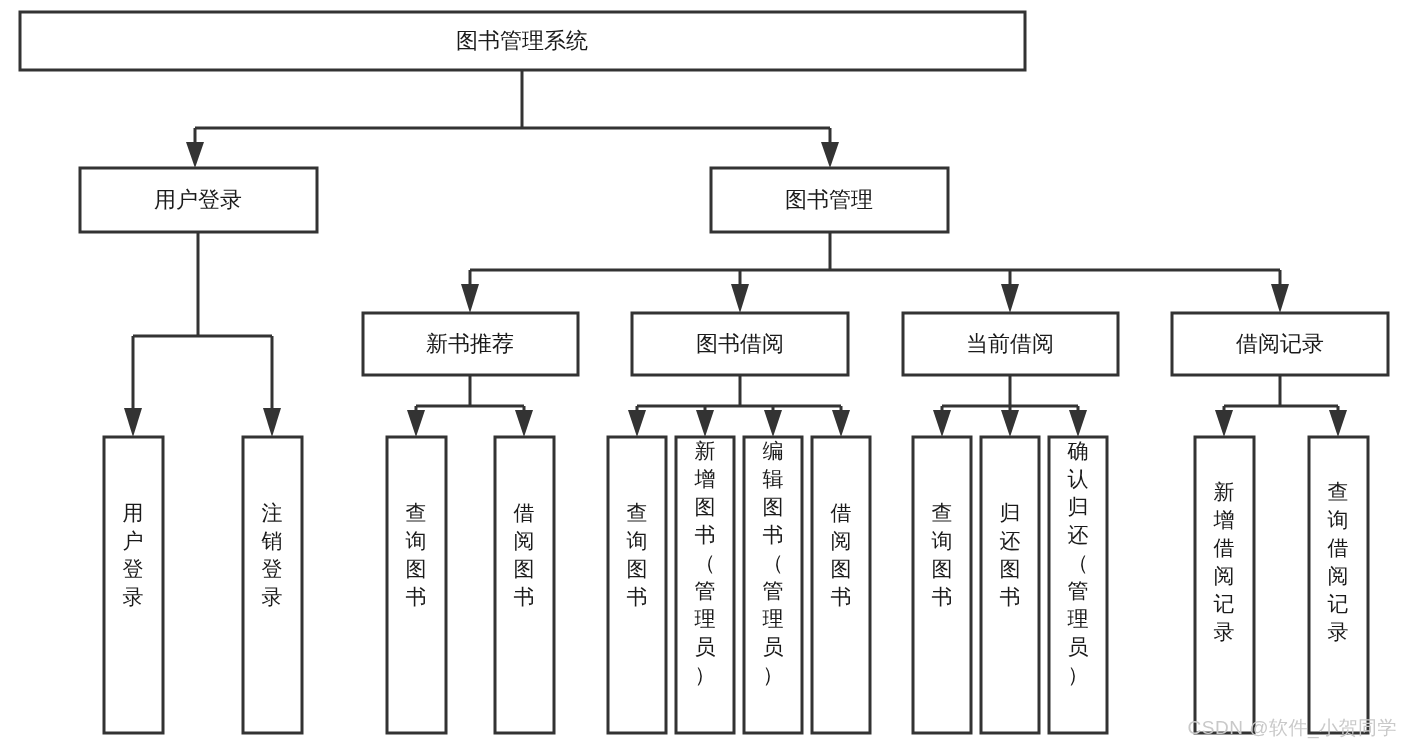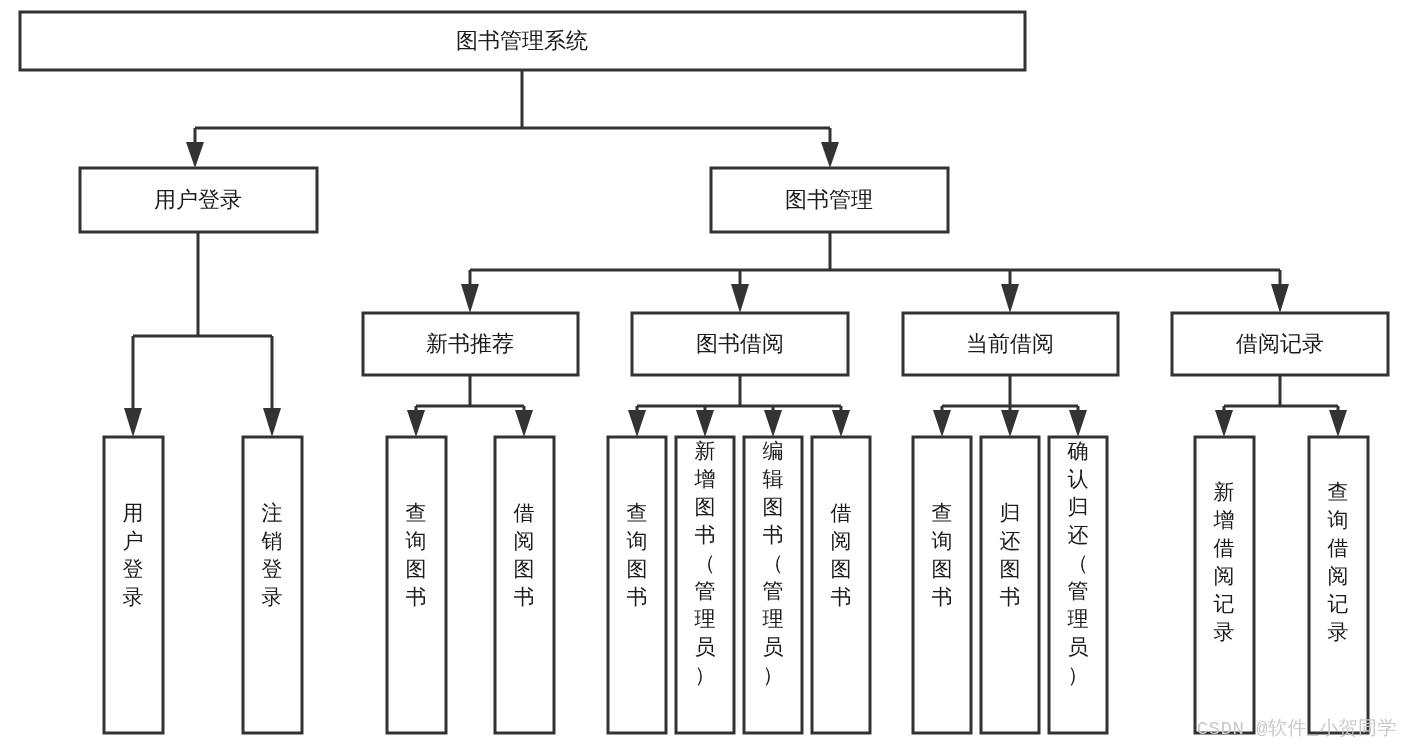--- a/index.html
+++ b/index.html
@@ -50,21 +50,21 @@
     fill: none;
   }
   .arrow-head {
     fill: #333333;
     stroke: none;
   }
   .watermark {
     position: absolute;
     right: 8px;
     bottom: 6px;
-    font-family: Liberation Mono, monospace;
+    font-family: Liberation Sans, sans-serif;
     font-size: 19px;
     color: #c9c9c9;
     white-space: nowrap;
     letter-spacing: 0.5px;
   }
 </style>
 </head>
 <body>
 
 <div id="diagram-root">

